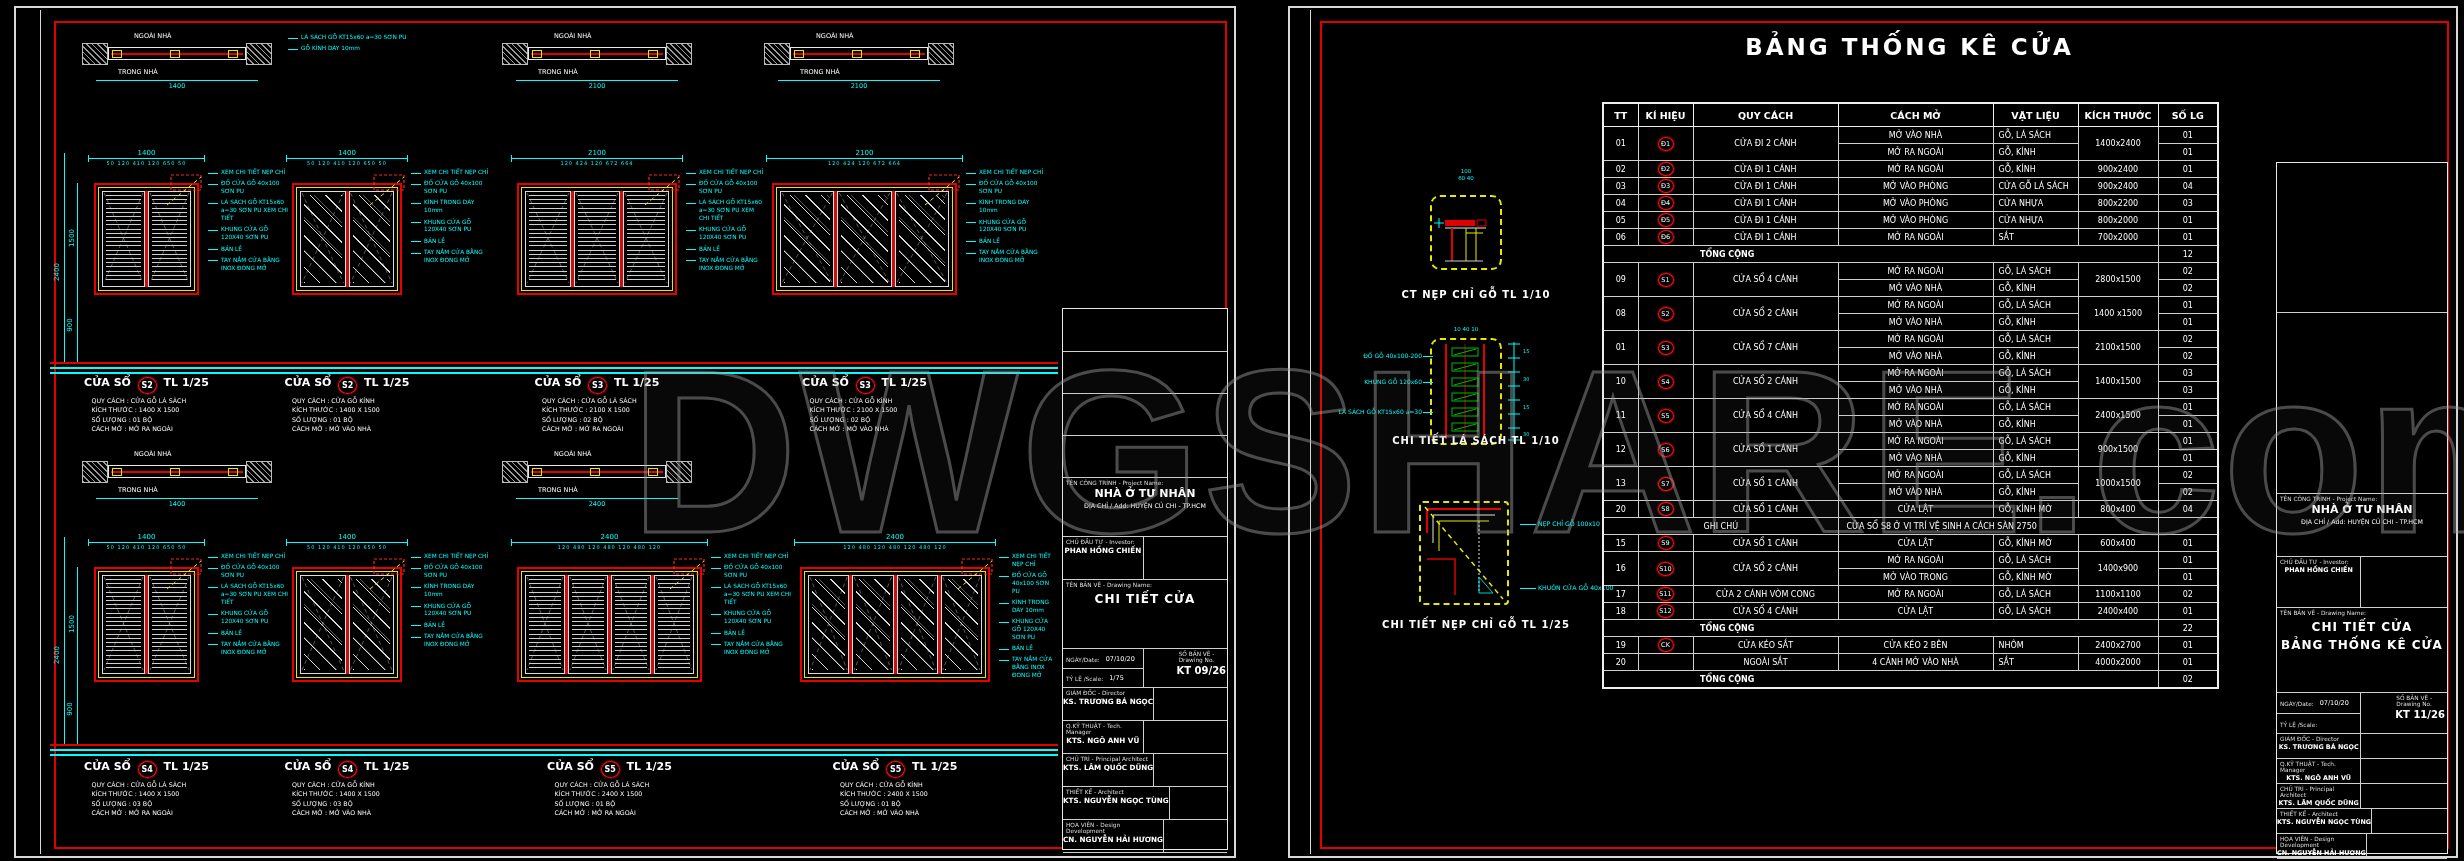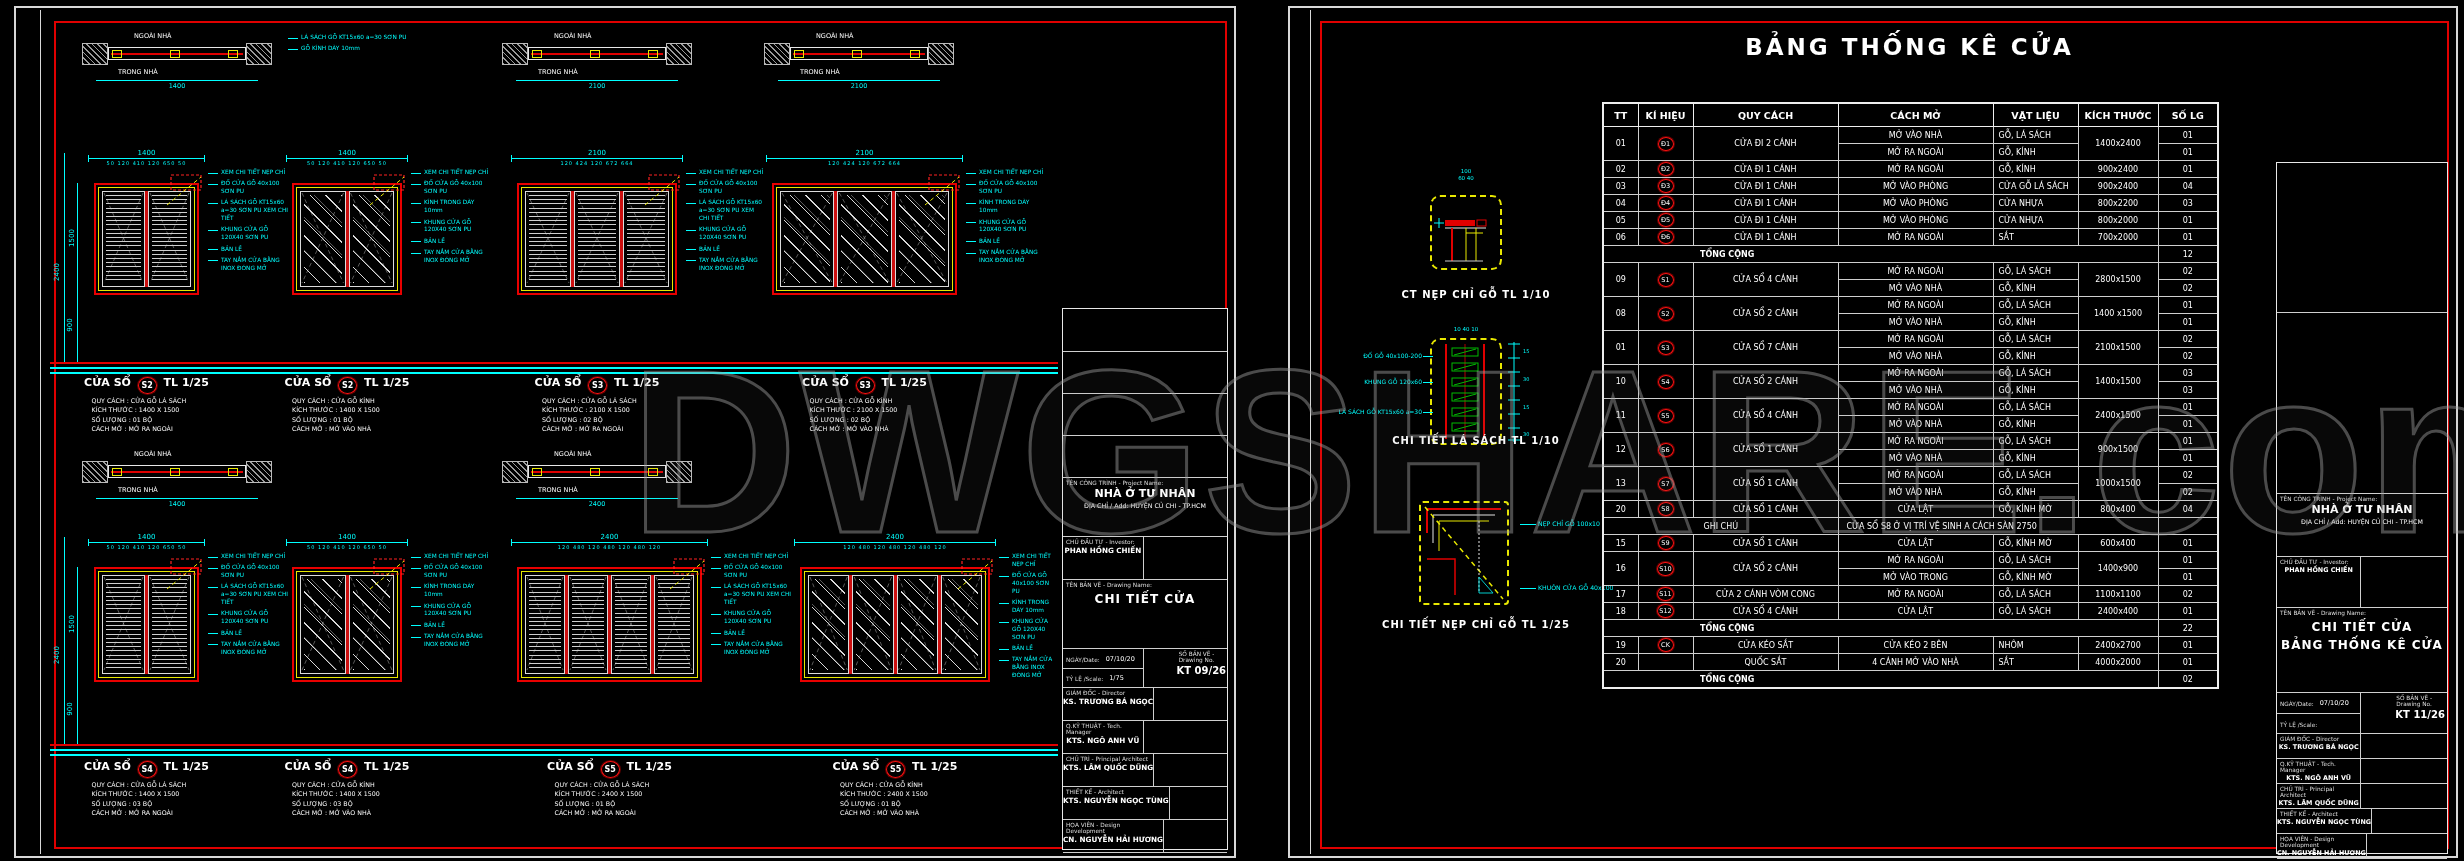--- a/index.html
+++ b/index.html
@@ -1002,21 +1002,21 @@
               <td rowspan="1"><span class="sym">CK</span></td>
               <td rowspan="1">CỬA KÉO SẮT</td>
               <td>CỬA KÉO 2 BÊN</td>
               <td class="vl">NHÔM</td>
               <td rowspan="1">2400x2700</td>
               <td>01</td>
             </tr>
             <tr>
               <td rowspan="1">20</td>
               <td rowspan="1"></td>
-              <td rowspan="1">QUỐC SẮT</td>
+              <td rowspan="1">NGOÀI SẮT</td>
               <td>4 CÁNH MỞ VÀO NHÀ</td>
               <td class="vl">SẮT</td>
               <td rowspan="1">4000x2000</td>
               <td>01</td>
             </tr>
             <tr>
               <td colspan="6" class="tc">TỔNG CỘNG</td>
               <td>02</td>
             </tr>
           </tbody>

